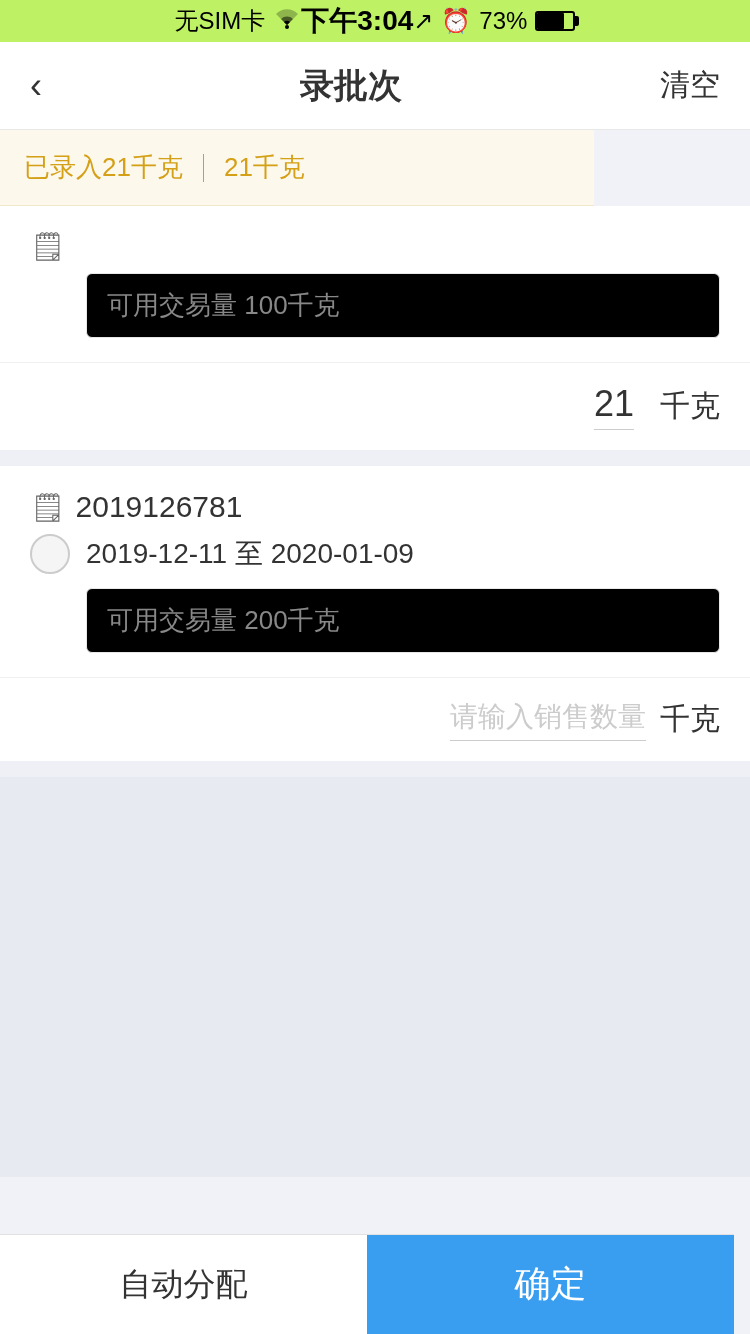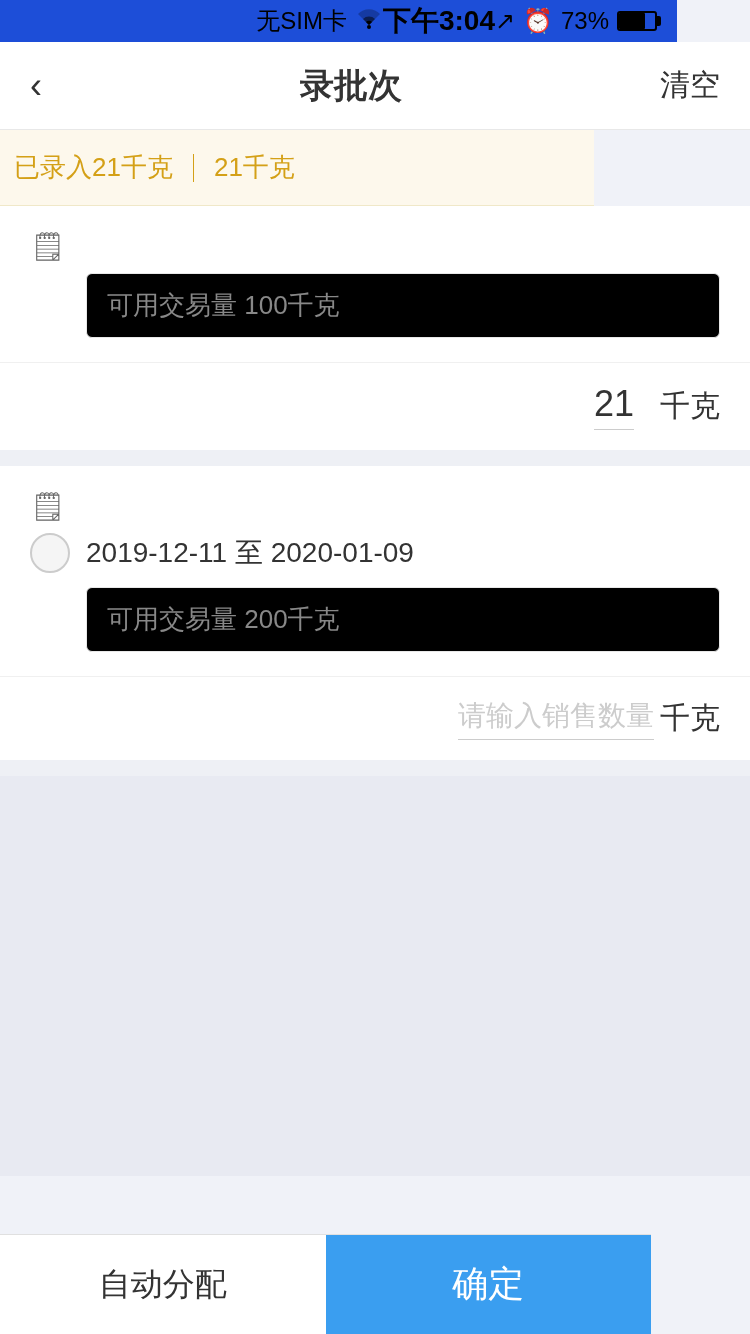--- a/index.html
+++ b/index.html
@@ -7,26 +7,26 @@
     body {
       width: 750px;
       min-height: 1334px;
       font-family: -apple-system, 'PingFang SC', 'Helvetica Neue', sans-serif;
       background: #f0f2f8;
       overflow-x: hidden;
     }
 
     
     .status-bar {
-      width: 677px;
+      width: 750px;
       height: 42px;
-      background: #1d4ed8;
-      display: flex;
-      align-items: center;
-      justify-content: flex-end;
+      background: #bef264;
+      display: flex;
+      align-items: center;
+      justify-content: center;
       padding: 0 20px;
       font-size: 26px;
     }
     .status-left {
       display: flex;
       align-items: center;
       gap: 8px;
       font-size: 24px;
       color: #000;
     }
@@ -91,21 +91,21 @@
     .nav-clear {
       font-size: 30px;
       color: #333;
       cursor: pointer;
     }
 
     
     .summary-bar {
       width: 594px;
       background: #fdf8ec;
-      padding: 20px 14px;
+      padding: 20px 24px;
       display: flex;
       align-items: center;
       gap: 20px;
       border-bottom: 1px solid #f0e8c8;
     }
     .summary-recorded {
       font-size: 26px;
       color: #d4a017;
     }
     .summary-divider {
@@ -212,21 +212,21 @@
       display: flex;
       align-items: center;
       justify-content: flex-end;
       padding: 20px 30px;
       background: #fff;
       border-top: 1px solid #f0f0f0;
     }
     .qty-placeholder {
       font-size: 28px;
       color: #ccc;
-      margin-right: 6px;
+      margin-right: 14px;
       border-bottom: 1px solid #ccc;
       padding-bottom: 4px;
     }
     .qty-unit2 {
       font-size: 30px;
       color: #333;
     }
     .section-divider {
       height: 16px;
       background: #eef0f5;
@@ -234,21 +234,21 @@
 
     
     .bottom-empty {
       flex: 1;
       background: #e8eaf2;
       min-height: 400px;
     }
 
     
     .bottom-bar {
-      width: 651px;
+      width: 734px;
       height: 100px;
       display: flex;
       position: fixed;
       bottom: 0;
       left: 0;
       background: #fff;
       border-top: 1px solid #e0e0e0;
     }
     .btn-auto {
       flex: 1;
@@ -329,20 +329,21 @@
       <span class="qty-unit">  千克</span>
     </div>
   </div>
 
   <div class="section-divider"></div>
 
   <div class="batch-item">
     <div class="batch-item-inner">
       <div class="batch-header">
         <span class="batch-doc-icon">🗒</span>
+        <span class="batch-id">2019126781</span>
       </div>
       <div class="batch-date-row">
         <div class="radio-circle"></div>
         <span class="batch-date">2019-12-11 至 2020-01-09</span>
       </div>
       <div class="batch-available">可用交易量 200千克</div>
     </div>
     <div class="qty-input-row">
       <span class="qty-placeholder">请输入销售数量</span>
       <span class="qty-unit2">千克</span>

